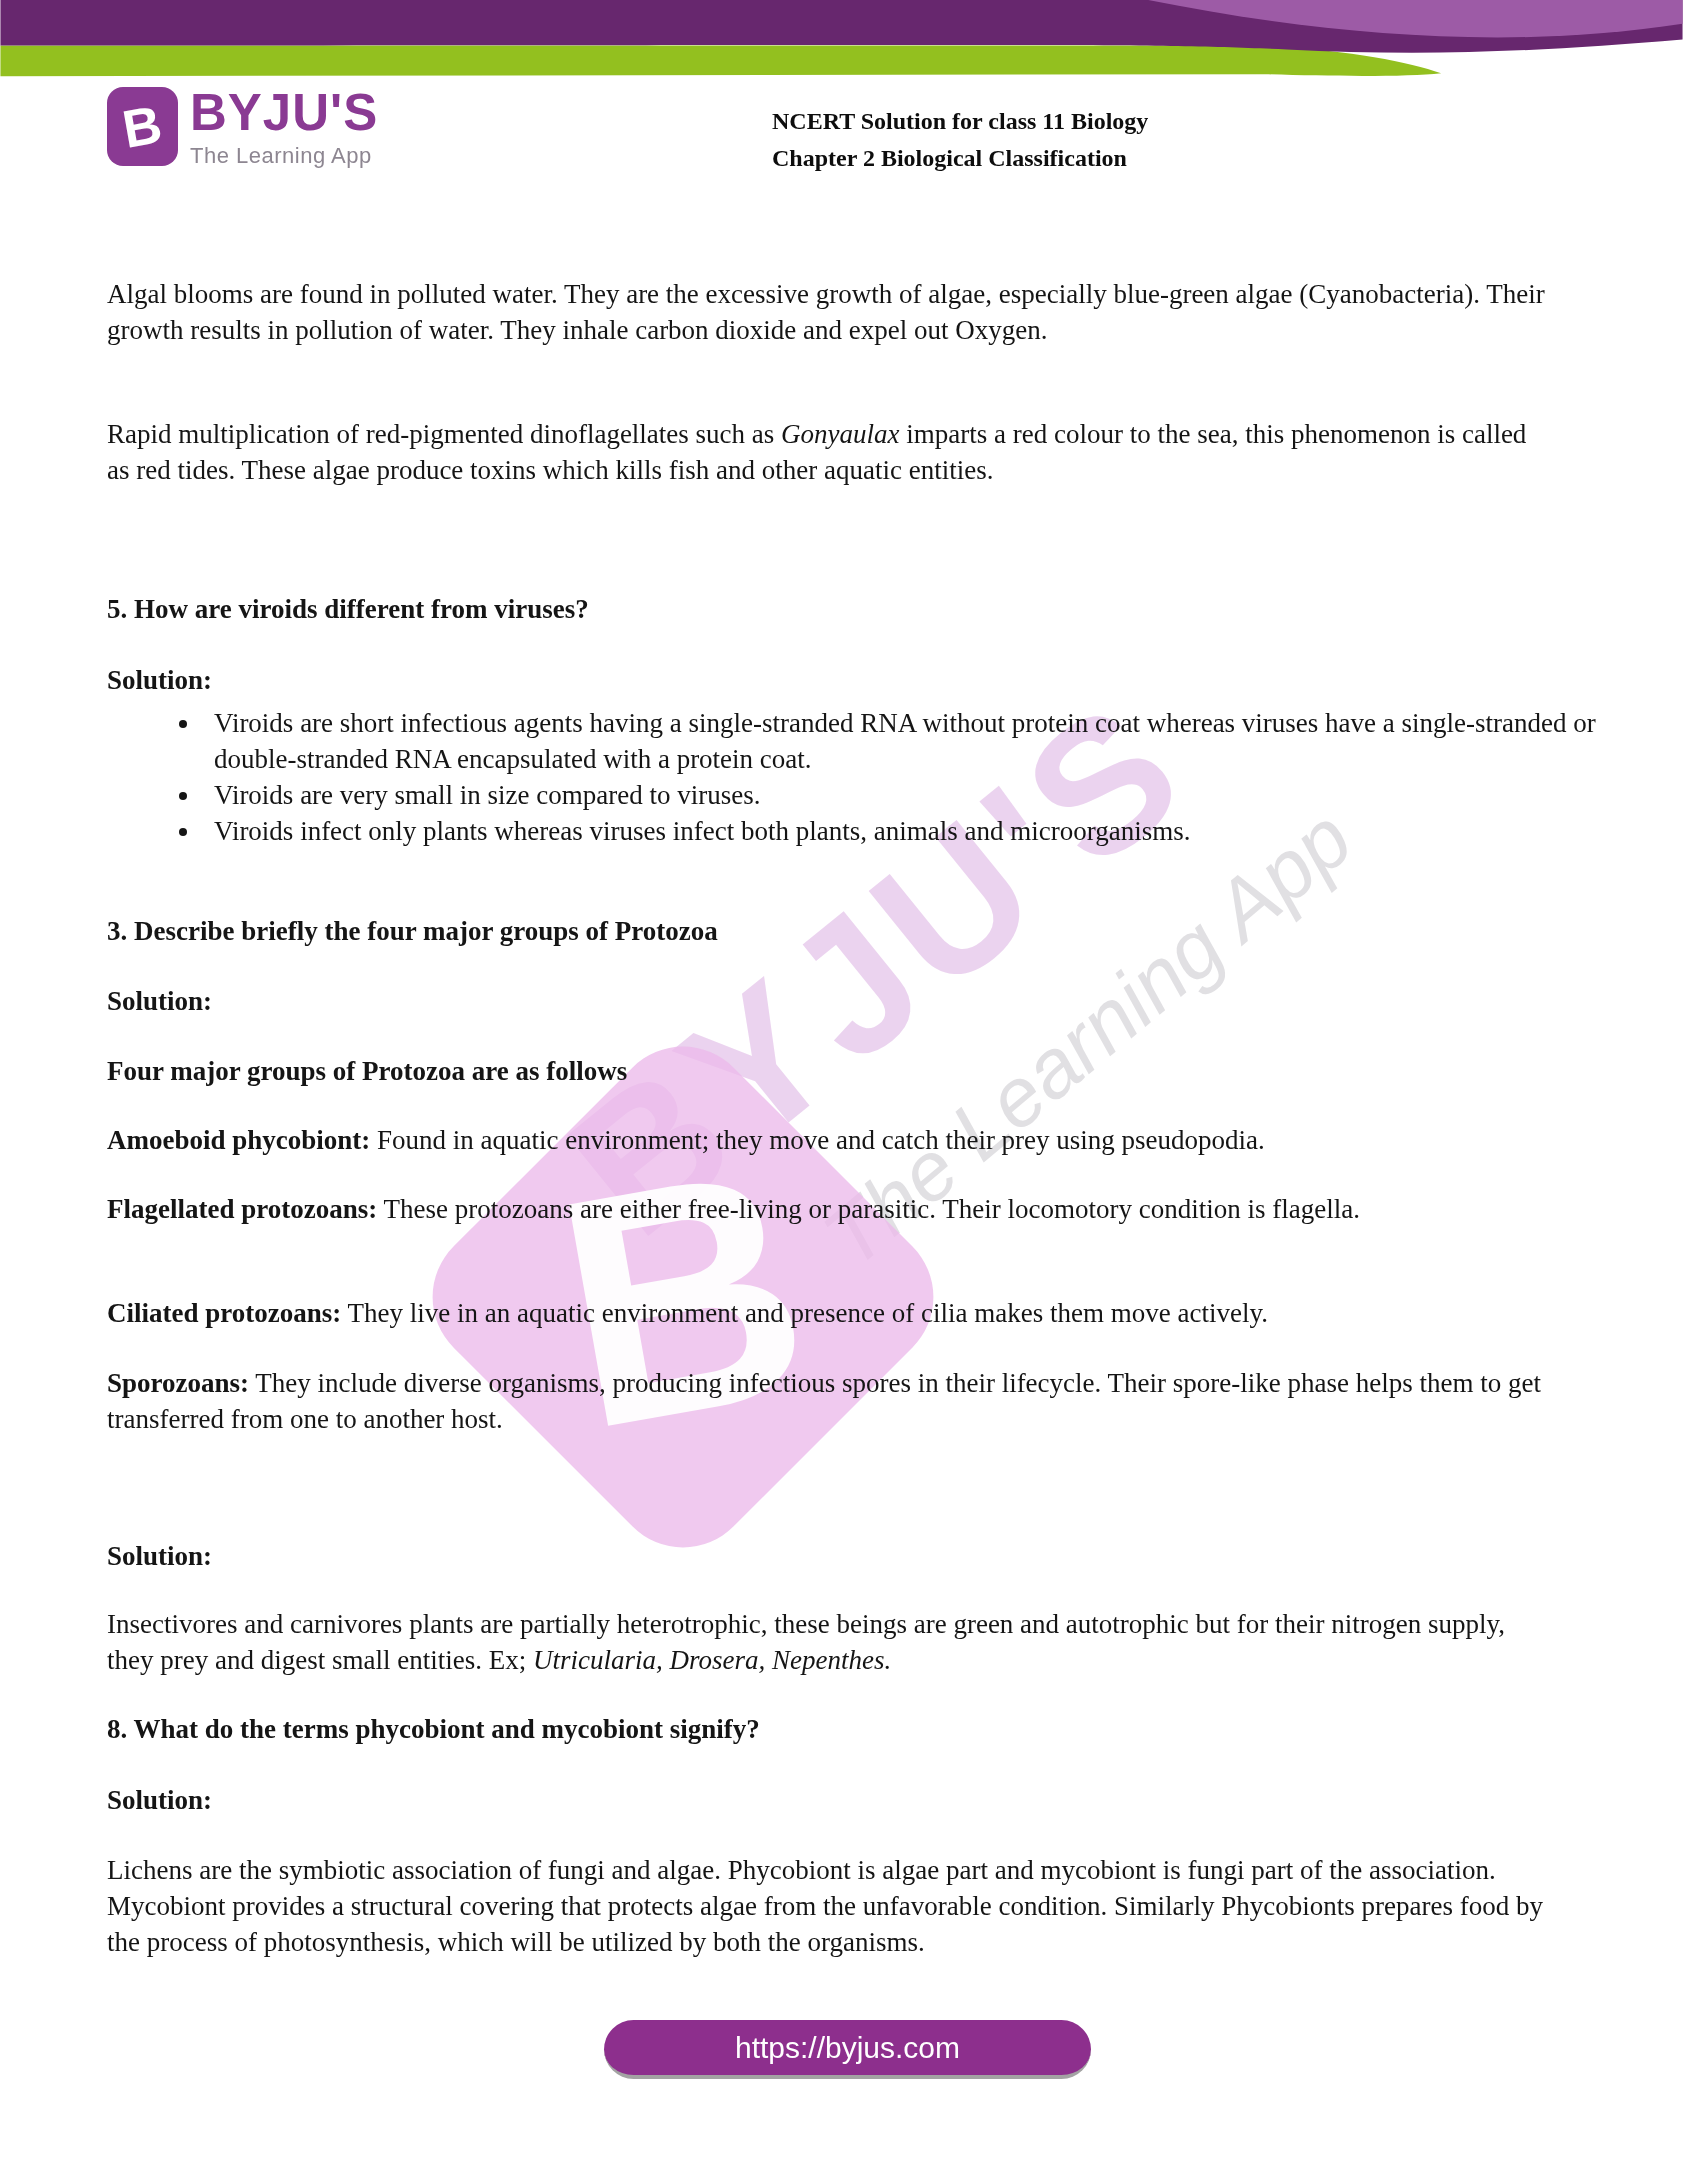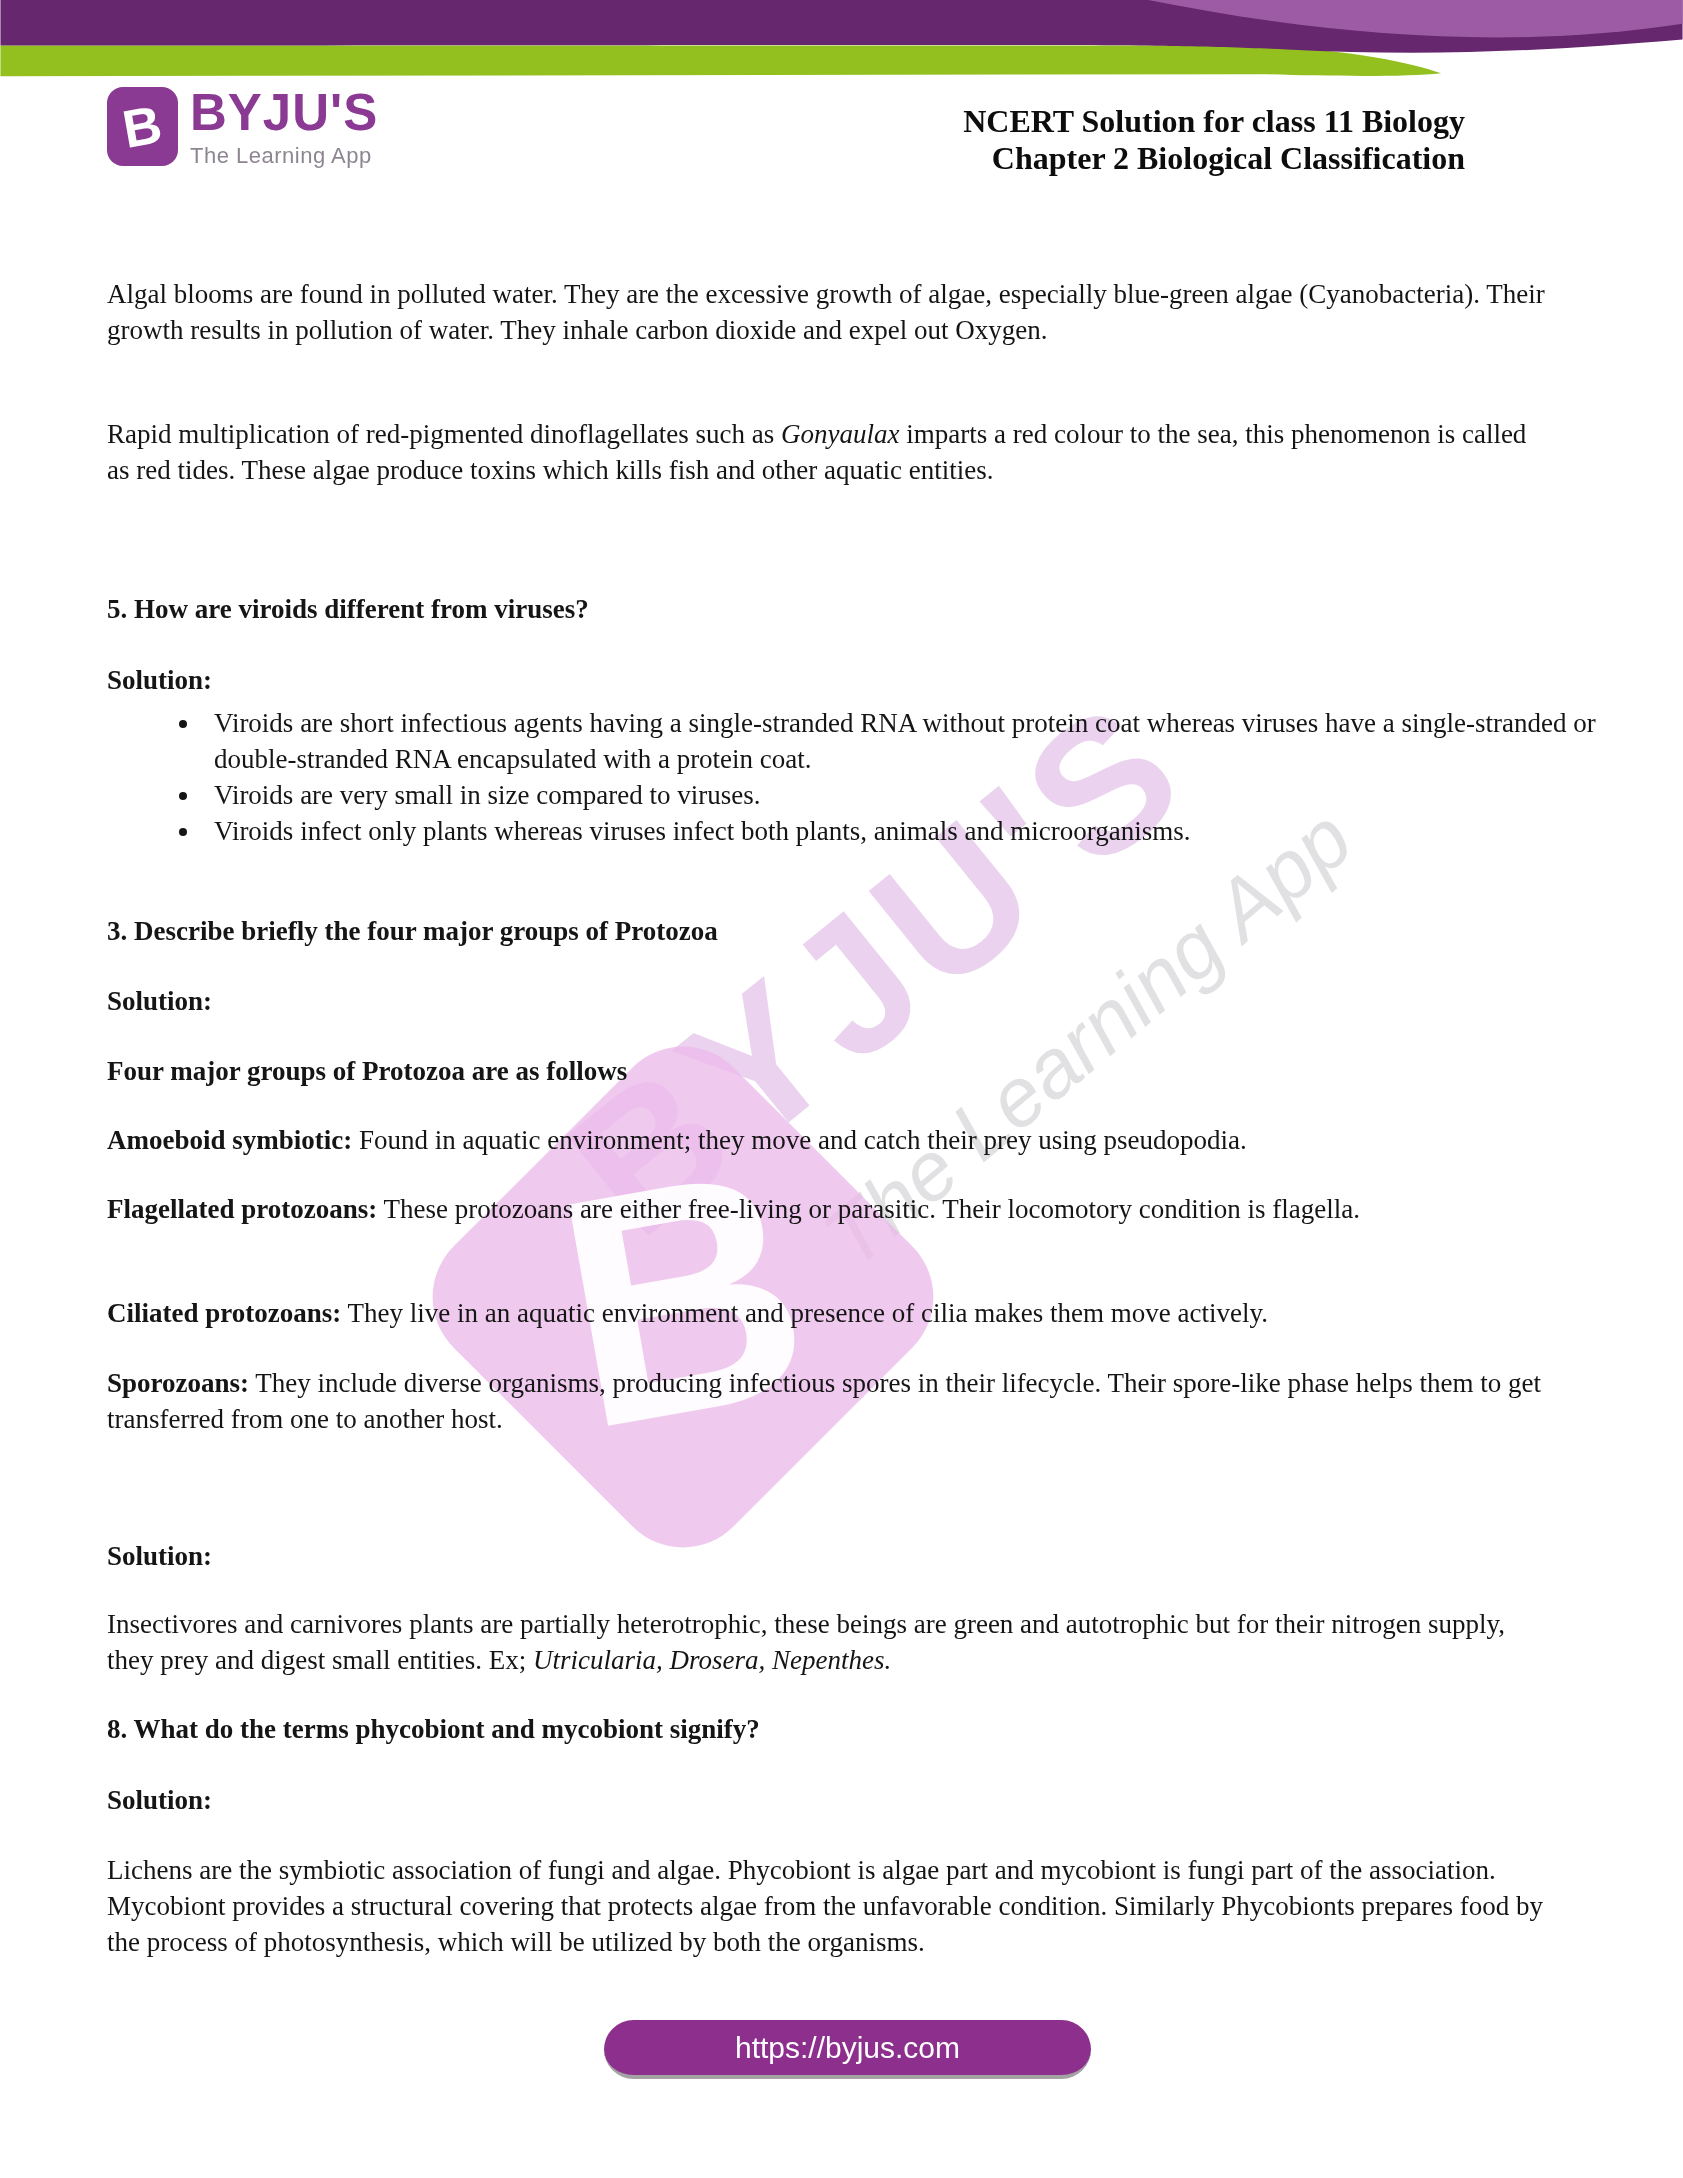--- a/index.html
+++ b/index.html
@@ -15,21 +15,21 @@
               display:flex;align-items:center;justify-content:center;}
   .logo-b{color:#ffffff;font-family:"Liberation Sans",sans-serif;font-weight:bold;font-size:53px;
           transform:rotate(-10deg);}
   .logo-word{font-family:"Liberation Sans",sans-serif;font-weight:bold;color:#8a3a93;
              font-size:51px;line-height:1.0;letter-spacing:1px;}
   .logo-tag{font-family:"Liberation Sans",sans-serif;color:#8d8691;font-size:22px;
             margin-top:5px;letter-spacing:0.5px;}
 
   
   .doc-title{position:absolute;left:772px;top:103px;width:693px;z-index:4;
-             text-align:right;font-weight:bold;font-size:32px;line-height:37px;color:#0d0d0d;}
+             text-align:left;font-weight:bold;font-size:24px;line-height:37px;color:#0d0d0d;}
 
   
   .watermark{position:absolute;inset:0;z-index:0;pointer-events:none;}
   .wm-word{position:absolute;left:426px;top:861px;width:891px;height:198px;
            text-align:center;font-family:"Liberation Sans",sans-serif;font-weight:bold;
            font-size:188px;letter-spacing:8px;color:rgba(207,149,217,0.42);
            transform:rotate(-39deg);}
   .wm-tag{position:absolute;left:693px;top:990px;width:792px;height:99px;
           text-align:center;font-family:"Liberation Sans",sans-serif;font-style:italic;
           font-size:83px;color:rgba(135,133,145,0.25);transform:rotate(-40deg);}
@@ -120,21 +120,21 @@
     <ul class="blk b-q5list">
       <li>Viroids are short infectious agents having a single-stranded RNA without protein coat whereas viruses have a single-stranded or double-stranded RNA encapsulated with a protein coat.</li>
       <li>Viroids are very small in size compared to viruses.</li>
       <li>Viroids infect only plants whereas viruses infect both plants, animals and microorganisms.</li>
     </ul>
 
     <p class="blk qhead b-q6">3. Describe briefly the four major groups of Protozoa</p>
     <p class="blk sol b-q6sol">Solution:</p>
     <p class="blk qhead b-q6intro">Four major groups of Protozoa are as follows</p>
 
-    <p class="blk b-amoeboid"><span class="lead">Amoeboid symbiotic:</span><span> Found in aquatic environment; they move and catch their prey using pseudopodia.</span></p>
+    <p class="blk b-amoeboid"><span class="lead">Amoeboid phycobiont:</span><span> Found in aquatic environment; they move and catch their prey using pseudopodia.</span></p>
 
     <p class="blk b-flagellated"><span class="lead">Flagellated protozoans:</span><span> These protozoans are either free-living or parasitic. Their locomotory condition is flagella.</span></p>
 
     <p class="blk b-ciliated"><span class="lead">Ciliated protozoans:</span><span> They live in an aquatic environment and presence of cilia makes them move actively.</span></p>
 
     <p class="blk b-sporozoans"><span class="lead">Sporozoans:</span><span> They include diverse organisms, producing infectious spores in their lifecycle. Their spore-like phase helps them to get transferred from one to another host.</span></p>
 
     <p class="blk sol b-q7sol">Solution:</p>
 
     <p class="blk b-q7ans"><span>Insectivores and carnivores plants are partially heterotrophic, these beings are green and autotrophic but for their nitrogen supply, they prey and digest small entities. Ex; </span><span class="it">Utricularia, Drosera, Nepenthes.</span></p>

